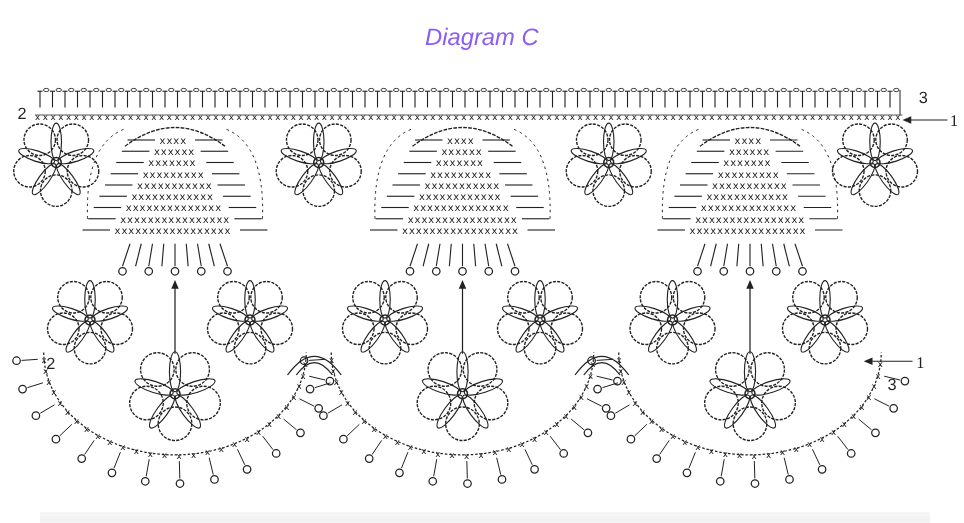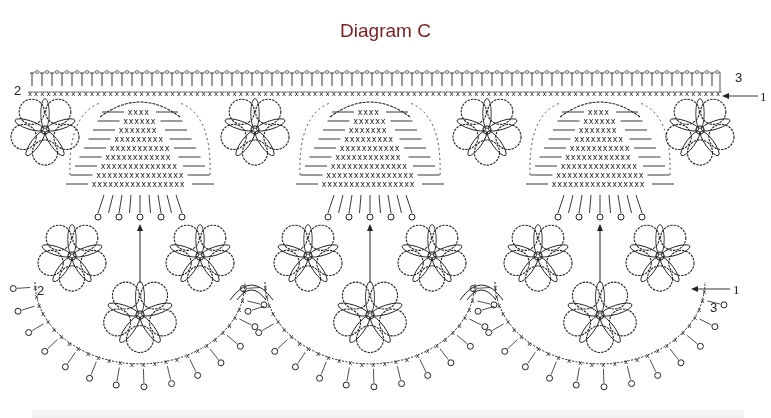--- a/index.html
+++ b/index.html
@@ -1,17 +1,17 @@
 <!DOCTYPE html>
 <html><head>
 <meta charset="utf-8">
 <style>
   html, body { margin: 0; padding: 0; background: #ffffff; }
   body { width: 771px; height: 418px; position: relative; overflow: hidden; font-family: "Liberation Sans", sans-serif; }
-  .title { position: absolute; top: 20px; left: 0; width: 771px; text-align: center; font-size: 19px; color: #7f1d1d; }
+  .title { position: absolute; top: 20px; left: 0; width: 771px; text-align: center; font-style: italic; font-size: 19px; color: #8b5cf6; }
   .label { position: absolute; font-family: "Liberation Serif", serif; font-size: 13px; color: #222; }
   .label.sans { font-family: "Liberation Sans", sans-serif; }
   svg { position: absolute; left: 0; top: 0; }
   .bottom-band { position: absolute; left: 32px; top: 410px; width: 712px; height: 8px; background: linear-gradient(#f7f7f7, #eeeeee); border-top: 1px solid #f0f0f0; }
 </style>
 </head>
 <body>
 
 <div class="title">Diagram C</div>
 

